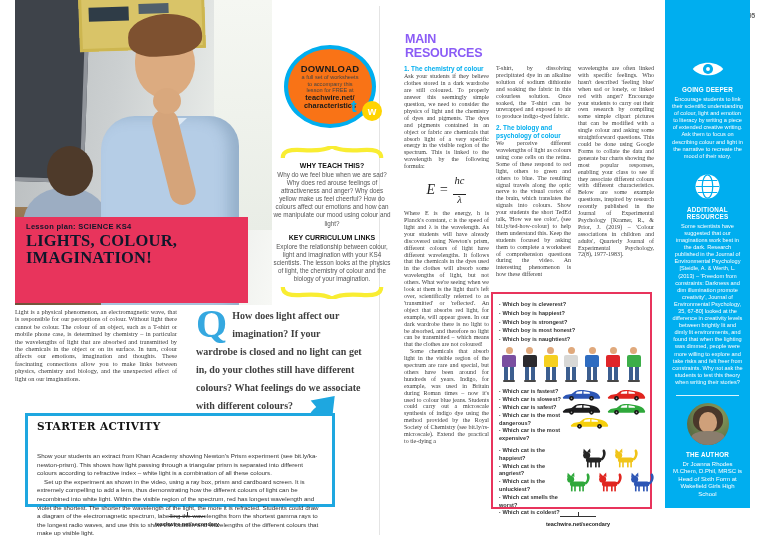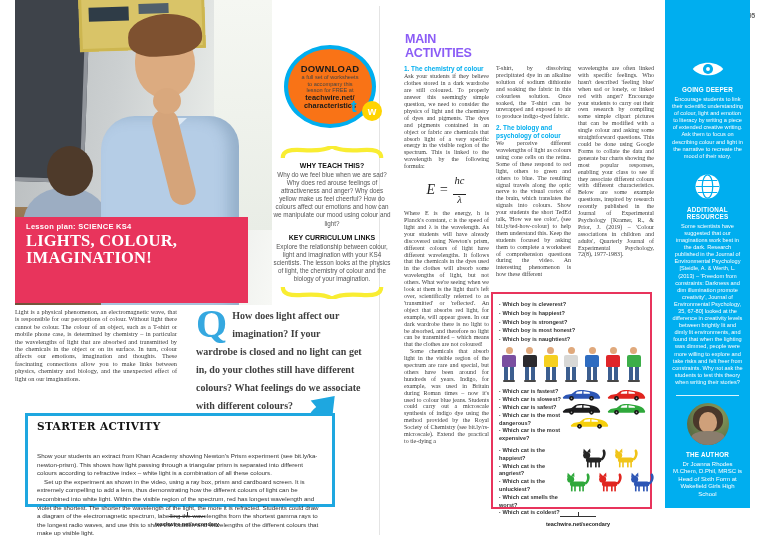--- a/index.html
+++ b/index.html
@@ -37,21 +37,21 @@
   .tw-logo { left:351px; top:99px; width:34px; height:24px; }
   .tw-t { position:absolute; left:0; top:-2px; font-size:17px; font-weight:bold; color:#00aeef; font-family:"Liberation Sans",sans-serif; }
   .tw-w { position:absolute; left:11px; top:2px; width:20px; height:20px; background:#ffd400; border-radius:50%;
     color:#fff; font-size:11px; font-weight:bold; display:flex; align-items:center; justify-content:center; }
 
   .why-teach { left:272px; top:146px; width:120px; text-align:center; }
   .why-teach svg { display:block; margin:0 auto; }
   .wt-h { font-size:7px; font-weight:bold; color:#111; margin:4px 0 2px; }
   .wt-b { font-size:6.3px; line-height:8.1px; color:#555; }
 
-  .banner { left:15px; top:217px; width:233px; height:86px; background:#e8345c; color:#ffffff; padding:5px 11px; }
+  .banner { left:15px; top:217px; width:233px; height:86px; background:#e8345c; color:#0f172a; padding:5px 11px; }
   .bn-kicker { font-size:7.5px; font-weight:bold; letter-spacing:.3px; }
   .bn-title { font-family:"Liberation Serif",serif; font-weight:bold; font-size:16.5px; line-height:16.5px; letter-spacing:.2px; margin-top:2px; }
   .bn-stand { font-family:"Liberation Serif",serif; font-weight:bold; font-size:8.6px; line-height:10px; margin-top:3px; width:214px; }
 
   .intro { left:15px; top:308px; width:162px; font-family:"Liberation Serif",serif; font-size:6.3px; line-height:7.4px; text-align:justify; color:#3a3a3a; }
 
   .q-block { left:196px; top:305px; width:166px; font-family:"Liberation Serif",serif; }
   .q-cap { float:left; font-size:40px; line-height:34px; font-weight:bold; color:#35a8e0; margin:2px 5px 0 0; }
   .q-text { font-weight:bold; font-size:10px; line-height:11.4px; color:#3f3f3f; }
 
@@ -190,21 +190,21 @@
 
 <div class="abs footer fl">
   <div class="footer-mark"></div>
   <div class="footer-txt">teachwire.net/secondary</div>
 </div>
 
 <div class="abs pagenum" style="left:748px;top:12px;">95</div>
 
 <div class="abs main-h">
   <div>MAIN</div>
-  <div>ACTIVITIES</div>
+  <div>RESOURCES</div>
 </div>
 
 <div class="abs col col1">
   <div class="act-h">1. The chemistry of colour</div>
   <p>Ask your students if they believe clothes stored in a dark wardrobe are still coloured. To properly answer this seemingly simple question, we need to consider the physics of light and the chemistry of dyes and pigments. The dyes and pigments contained in an object or fabric are chemicals that absorb light of a very specific energy in the visible region of the spectrum. This is linked to the wavelength by the following formula:</p>
   <div class="equation">
     <span>E</span>
     <span>=</span>
     <span class="eq-frac">
       <span class="eq-num">hc</span>

